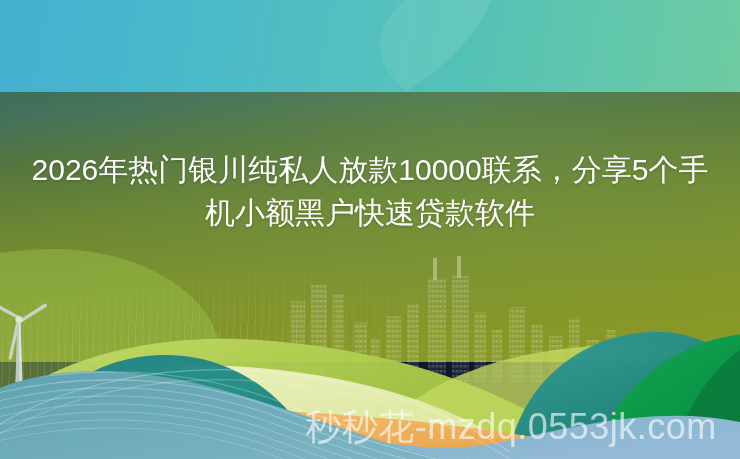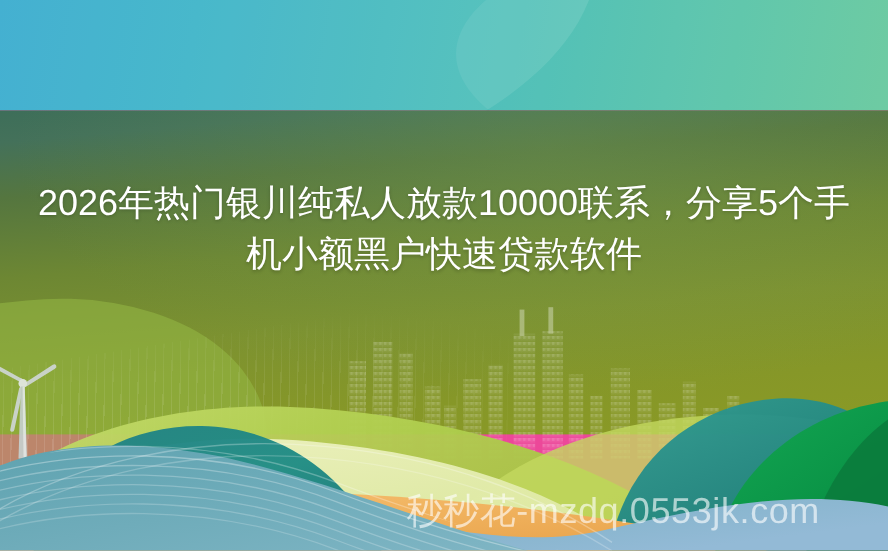--- a/index.html
+++ b/index.html
@@ -8,21 +8,21 @@
     background: #ffffff;
   }
   body {
     font-family: "Liberation Sans", "DejaVu Sans", sans-serif;
   }
   #banner {
     position: relative;
     width: 740px;
     height: 459px;
     overflow: hidden;
-    background: #ec4899;
+    background: #0f172a;
   }
 
   
   #sky {
     position: absolute;
     left: 0; top: 0;
     width: 740px; height: 92px;
     background: linear-gradient(100deg, #2fa8cc 0%, #34b0c6 22%, #45bcb4 58%, #56c3a6 82%, #63c79c 100%);
   }
   #sky-sheen {
@@ -124,21 +124,21 @@
 
   
   #watermark {
     position: absolute;
     left: 0; top: 409px;
     width: 740px;
     text-align: center;
     padding-right: 18px;
     box-sizing: border-box;
     color: rgba(255,255,255,0.62);
-    font-size: 30px;
+    font-size: 36px;
     line-height: 36px;
     font-family: "Liberation Sans", "DejaVu Sans", sans-serif;
     letter-spacing: 0.5px;
   }
   #watermark .wm-inner { display: inline-block; margin-left: 300px; }
 </style>
 </head>
 <body>
 
 <div id="banner">

